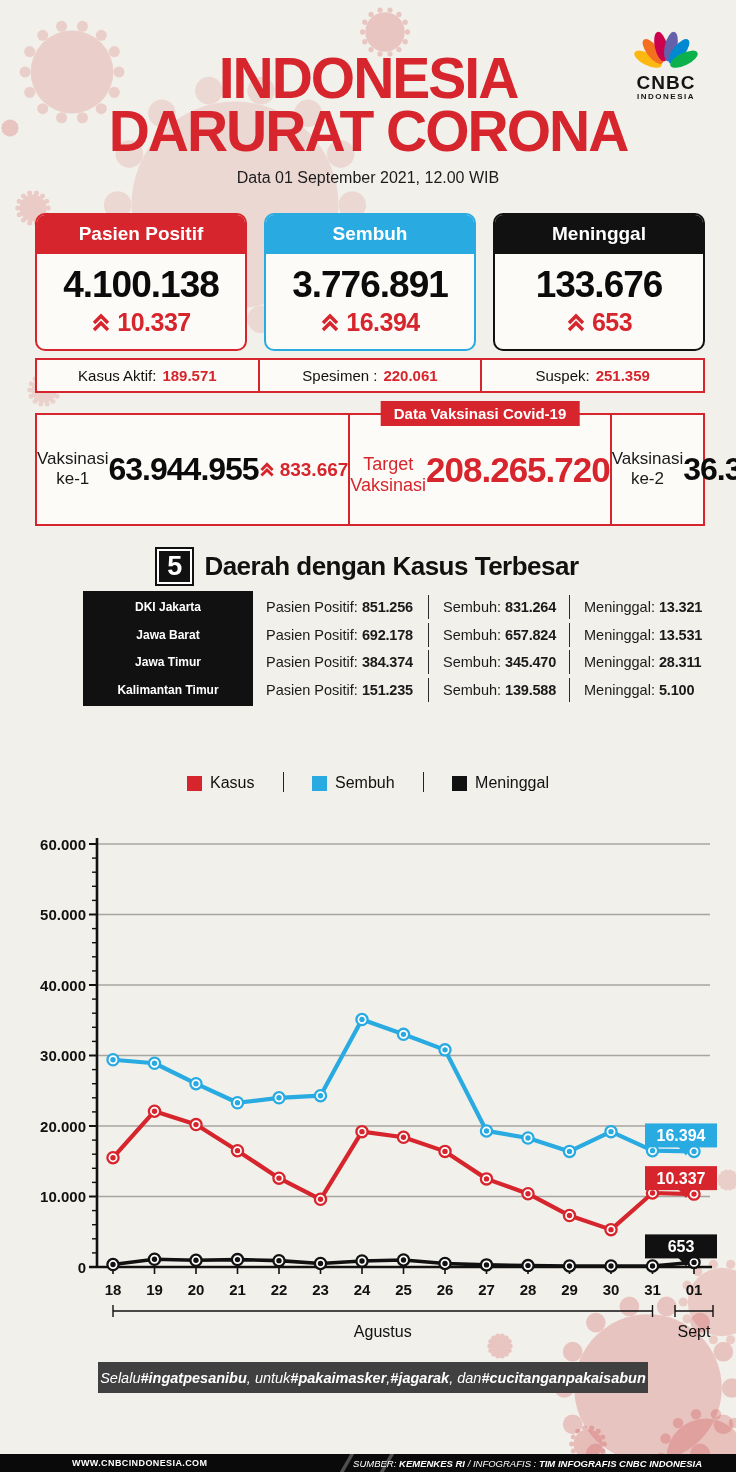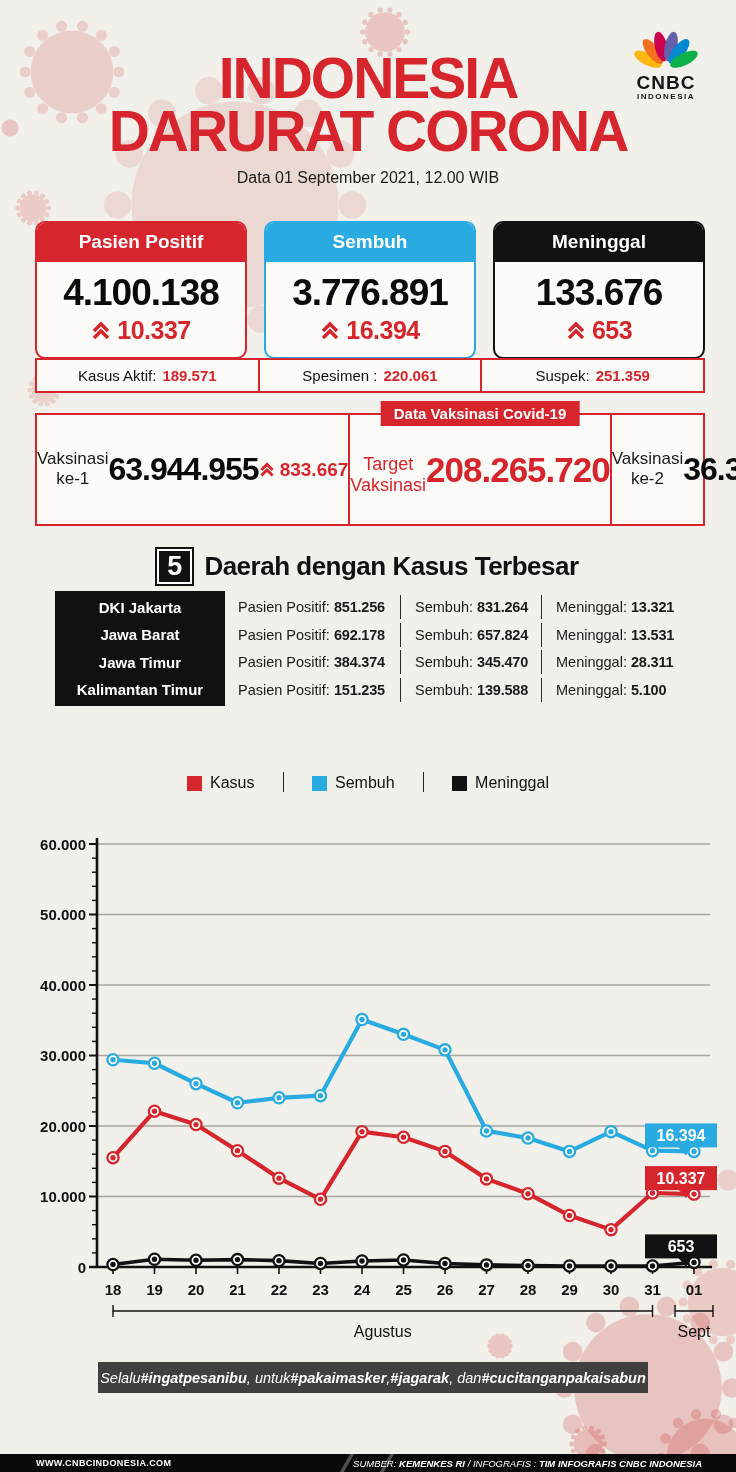--- a/index.html
+++ b/index.html
@@ -21,21 +21,21 @@
   .logo{position:absolute; top:28px; right:24px; width:92px; text-align:center;}
   .logo .brand{font-weight:bold; font-size:19px; letter-spacing:1px; color:#151515; line-height:18px;}
   .logo .brand-sub{font-weight:bold; font-size:8px; letter-spacing:1.5px; color:#151515;}
   .main-title{position:absolute; top:52px; left:0; width:736px; text-align:center;
     color:var(--red); font-weight:bold; letter-spacing:-2px; line-height:53px;}
   .main-title .t1{font-size:57px;}
   .main-title .t2{font-size:57px;}
   .date-line{position:absolute; top:169px; left:0; width:736px; text-align:center; font-size:16px; color:#1c1c1c;}
 
   
-  .cards{position:absolute; top:221px; left:35px; width:670px; display:flex; gap:17px;}
+  .cards{position:absolute; top:213px; left:35px; width:670px; display:flex; gap:17px;}
   .card{flex:1; background:var(--panel); border-radius:10px; overflow:hidden; border:2px solid; text-align:center;}
   .card.c-red{border-color:var(--red);}
   .card.c-blue{border-color:var(--blue);}
   .card.c-black{border-color:var(--ink);}
   .card-head{color:#fff; font-size:19px; font-weight:bold; padding:8px 0 9px;}
   .c-red .card-head{background:var(--red);}
   .c-blue .card-head{background:var(--blue);}
   .c-black .card-head{background:var(--ink);}
   .card-value{font-size:37px; font-weight:bold; letter-spacing:-1px; padding:10px 0 0; color:#0b0b0b;}
   .card-delta{display:flex; justify-content:center; align-items:center; gap:6px;
@@ -63,22 +63,22 @@
   .vax-target-label{color:var(--red); font-size:18px; margin-top:10px;}
   .vax-target-value{color:var(--red); font-size:35px; font-weight:bold; letter-spacing:-1px;}
 
   
   .section-title{position:absolute; top:549px; left:0; width:736px; display:flex; justify-content:center; align-items:center; gap:12px;}
   .five-box{background:var(--ink); color:#fff; width:35px; height:35px; display:flex; align-items:center; justify-content:center;
     font-size:27px; font-weight:bold; outline:2px solid var(--ink); border:2px solid #fff;}
   .section-title h2{font-size:26px; font-weight:bold; letter-spacing:-0.5px;}
   .region-table{position:absolute; top:596px; left:55px; width:640px;}
   .region-row{display:flex; align-items:center; height:22px; margin-bottom:5.5px;}
-  .region-pill{width:170px; height:32px; background:var(--ink); color:#fff; font-weight:bold; font-size:15px;
-    display:flex; align-items:center; justify-content:center; flex:none;}
+  .region-pill{width:170px; height:32px; background:var(--ink); color:#fff; font-weight:bold; font-size:12px;
+    display:flex; align-items:center; justify-content:center; flex:none;margin-left:28px;}
   .region-cell{font-size:14.5px; color:#1a1a1a; white-space:nowrap;}
   .region-cell b{letter-spacing:-0.2px;}
   .rc-pos{width:175px; padding-left:13px; flex:none;}
   .rc-rec{width:140px; padding-left:14px; flex:none;}
   .rc-dec{padding-left:14px; flex:none;}
   .vdiv{width:1px; height:24px; background:#2b2b2b; flex:none;}
 
   
   .legend{position:absolute; top:772px; left:0; width:736px; display:flex; justify-content:center; align-items:flex-end; gap:14px;}
   .legend-item{display:flex; align-items:center; gap:8px; font-size:16px; color:#111;}
@@ -92,21 +92,21 @@
   .endlab{font-family:"Liberation Sans", sans-serif; font-weight:bold; font-size:16px; fill:#fff;}
 
   
   .hashtag-bar{position:absolute; top:1362px; left:98px; width:550px; height:31px; background:#404040;
     color:#fff; display:flex; align-items:center; justify-content:center; font-style:italic; font-size:14.5px; white-space:nowrap;}
   .hashtag-bar b{font-style:italic;}
 
   
   .footer-bar{position:absolute; top:1454px; left:0; width:736px; height:18px; background:#0a0a0a;
     display:flex; align-items:center; justify-content:space-between; color:#fff;}
-  .footer-site{font-size:9px; font-weight:bold; letter-spacing:0.4px; padding-left:36px;}
+  .footer-site{font-size:9px; font-weight:bold; letter-spacing:0.4px; padding-left:72px;}
   .footer-credits{font-size:9.5px; font-style:italic; padding-right:34px; white-space:nowrap;}
   .footer-credits b{font-style:italic;}
   .footer-slash{position:absolute; top:0; height:18px; width:4px; background:rgba(255,255,255,0.28); transform:skewX(-30deg);}
 </style>
 </head>
 <body>
 
 <svg id="bg-decor" class="layer" viewBox="0 0 736 1472">
     <g fill="#cf4a4a" opacity="0.14">
       <circle cx="235" cy="205" r="103.5"></circle>

